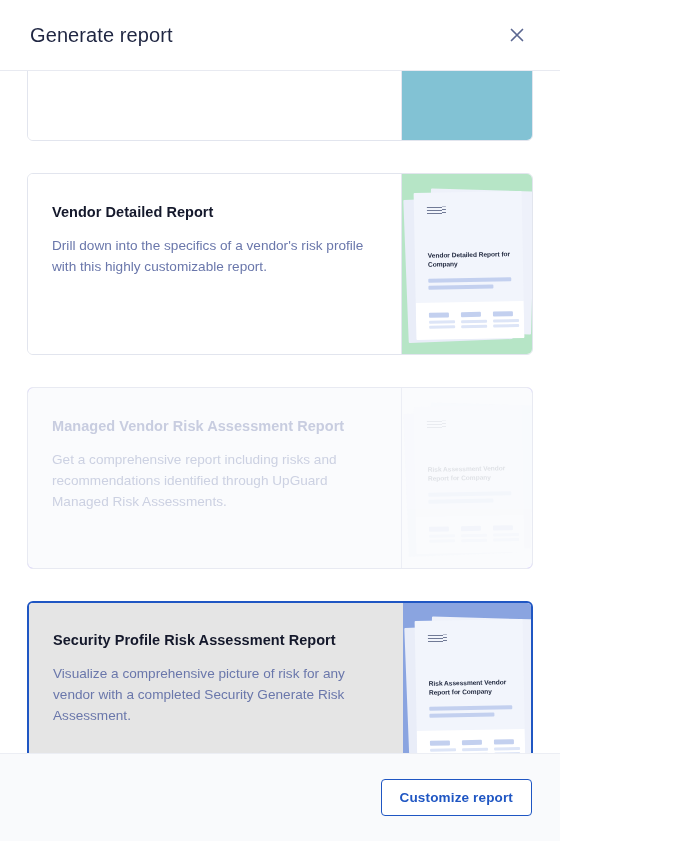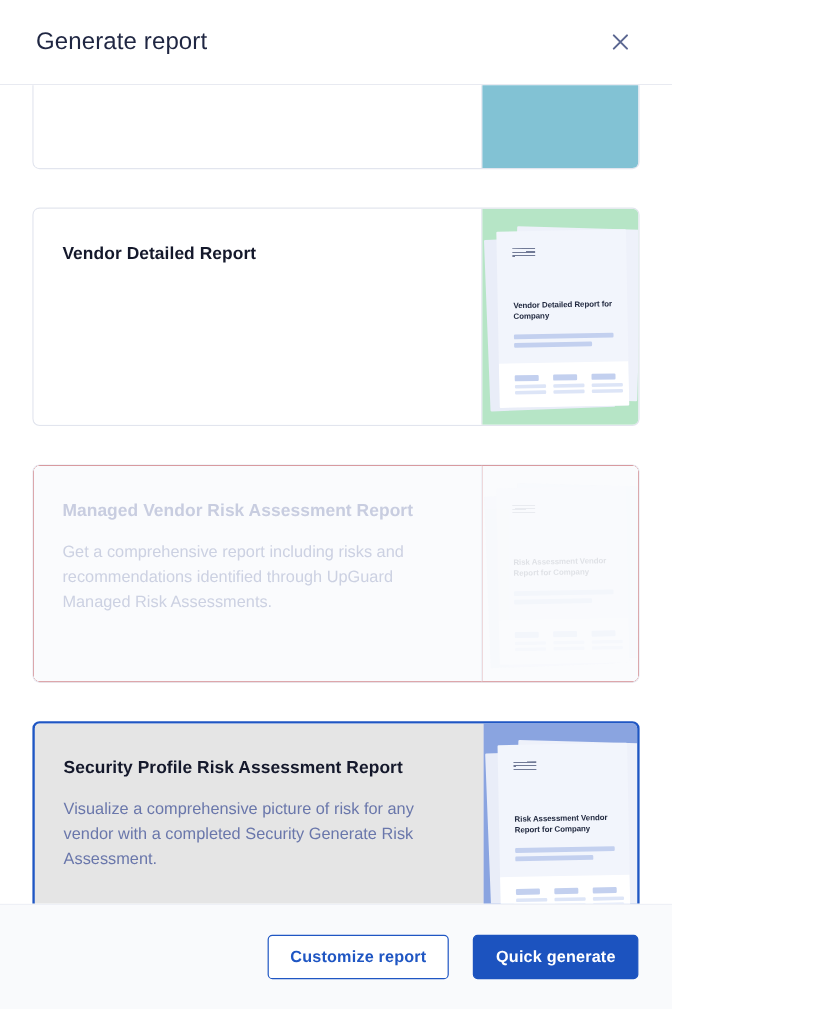--- a/index.html
+++ b/index.html
@@ -124,21 +124,21 @@
     background: #f4f7fd;
   }
   .card.selected .card-text {
     background: #e5e5e5;
     border-right: none;
     padding-top: 29px;
   }
 
   
   .card.disabled {
-    background: #b91c1c;
+    background: #c4b5fd;
     border-color: #e8eaf2;
     cursor: default;
   }
   .card.disabled .card-text { background: #fafbfd; border-right-color: #eceef5; }
   .card.disabled .card-title { color: #c8cde0; }
   .card.disabled .card-desc  { color: #ccd1e2; }
   .card.disabled .card-thumb { background: #fafbfd !important; }
   .card.disabled .doc-stack  { opacity: 0.12; }
 
   
@@ -280,20 +280,21 @@
           <div class="card-desc"></div>
         </div>
         <div class="card-thumb" style="background:#82c2d4;">
           
         </div>
       </div>
 
       <div class="card">
         <div class="card-text">
           <div class="card-title">Vendor Detailed Report</div>
+          <div class="card-desc">Drill down into the specifics of a vendor's risk profile with this highly customizable report.</div>
         </div>
         <div class="card-thumb" style="background:#b6e5c6;">
           <div class="doc-stack">
             <div class="doc-back2"></div>
             <div class="doc-back1"></div>
             <div class="doc-front">
               <div class="doc-logo"></div>
               <div class="doc-head">Vendor Detailed Report for Company</div>
               <div class="doc-line l1"></div>
               <div class="doc-line l2"></div>
@@ -389,16 +390,15 @@
             </div>
           </div>
         </div>
       </div>
 
     </div>
   </div>
 
   <div class="modal-footer">
     <button class="btn btn-secondary">Customize report</button>
-    <button class="btn btn-primary">Quick generate</button>
   </div>
 
 </div>
 
 </body></html>

